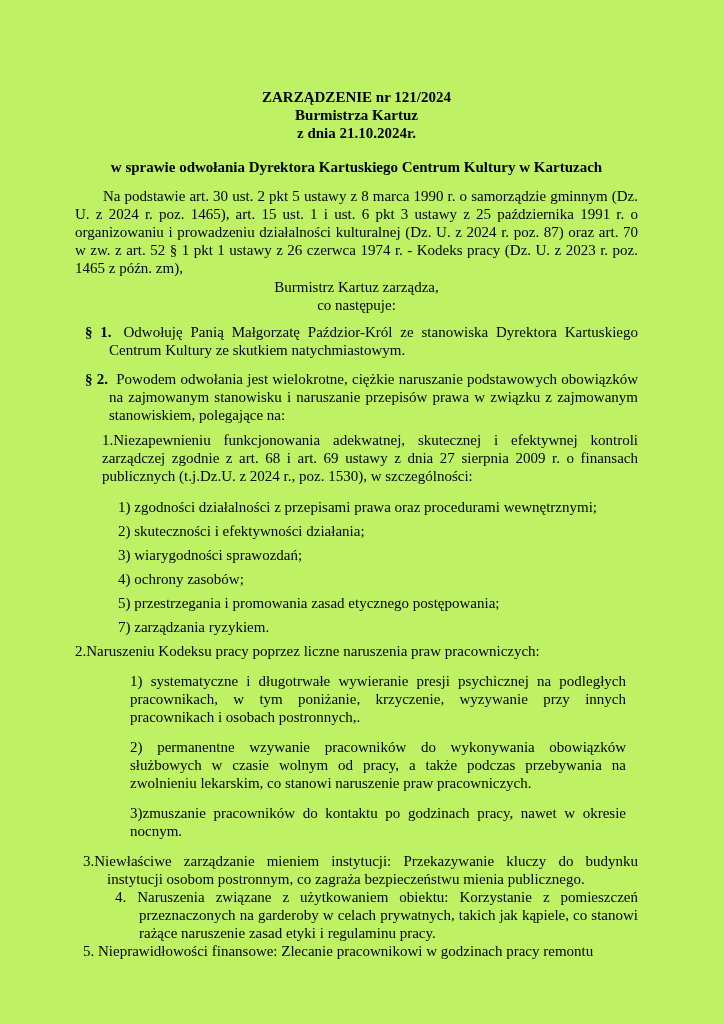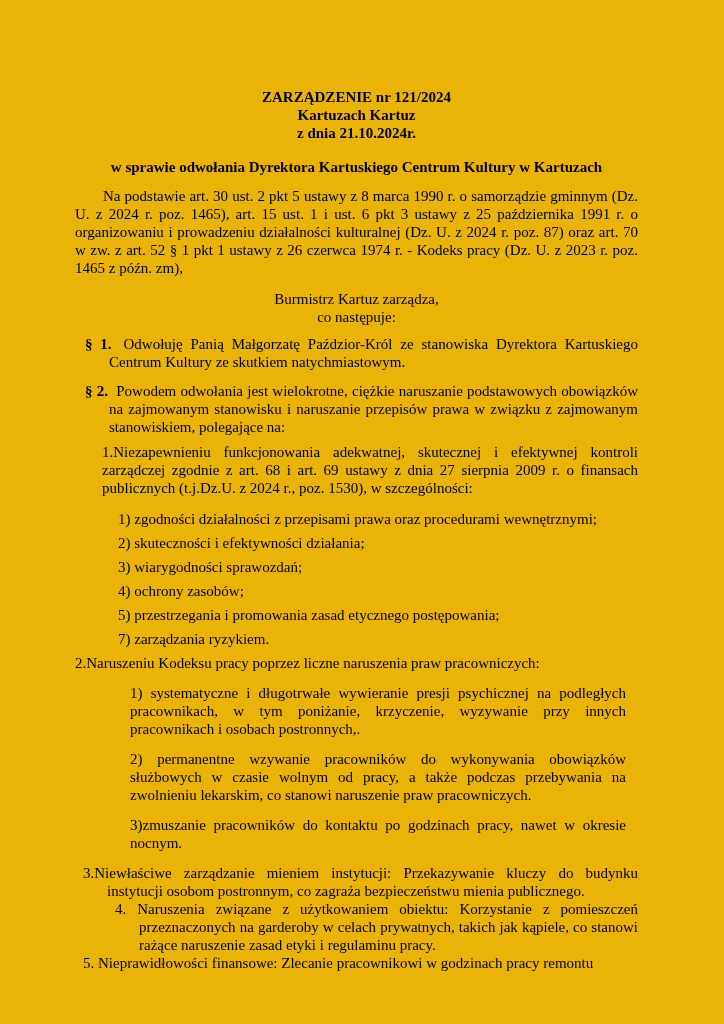--- a/index.html
+++ b/index.html
@@ -8,21 +8,21 @@
     width: 724px;
     height: 1024px;
     background: #ffffff;
     font-family: "Liberation Serif", "DejaVu Serif", serif;
     color: #000000;
   }
   .page {
     position: relative;
     width: 724px;
     height: 1024px;
-    background: #eab308;
+    background: #bef264;
     overflow: hidden;
   }
   .content {
     position: absolute;
     left: 75px;
     top: 88px;
     width: 563px;
     font-size: 15px;
     line-height: 18px;
   }
@@ -31,21 +31,21 @@
   .bold { font-weight: bold; }
   .justify { text-align: justify; }
 
   .subject { margin-top: 16px; }
 
   .legal-basis {
     margin-top: 11px;
     text-indent: 28px;
   }
 
-  .decree { margin-top: 13px; }
+  .decree { margin-top: 1px; }
 
   .par {
     margin-left: 10px;
     padding-left: 24px;
     text-indent: -24px;
   }
   .par-1 { margin-top: 9px; }
   .par-2 { margin-top: 11px; }
   .par .marker { margin-right: 4px; }
 
@@ -69,21 +69,21 @@
   .reason-5 { margin-top: 0; }
 </style>
 </head>
 <body>
 
 <div class="page">
   <div class="content">
 
     <div class="center bold">
       <div>ZARZĄDZENIE nr 121/2024</div>
-      <div>Kartuzach Kartuz</div>
+      <div>Burmistrza Kartuz</div>
       <div>z dnia 21.10.2024r.</div>
     </div>
 
     <p class="center bold subject">w sprawie odwołania Dyrektora Kartuskiego Centrum Kultury w Kartuzach</p>
 
     <p class="justify legal-basis">Na podstawie art. 30 ust. 2 pkt 5 ustawy z 8 marca 1990 r. o samorządzie gminnym (Dz. U. z 2024 r. poz. 1465), art. 15 ust. 1 i ust. 6 pkt 3 ustawy z 25 października 1991 r. o organizowaniu i prowadzeniu działalności kulturalnej (Dz. U. z 2024 r. poz. 87) oraz art. 70 w zw. z art. 52 § 1 pkt 1 ustawy z 26 czerwca 1974 r. - Kodeks pracy (Dz. U. z 2023 r. poz. 1465 z późn. zm),</p>
 
     <div class="center decree">
       <div>Burmistrz Kartuz zarządza,</div>
       <div>co następuje:</div>

